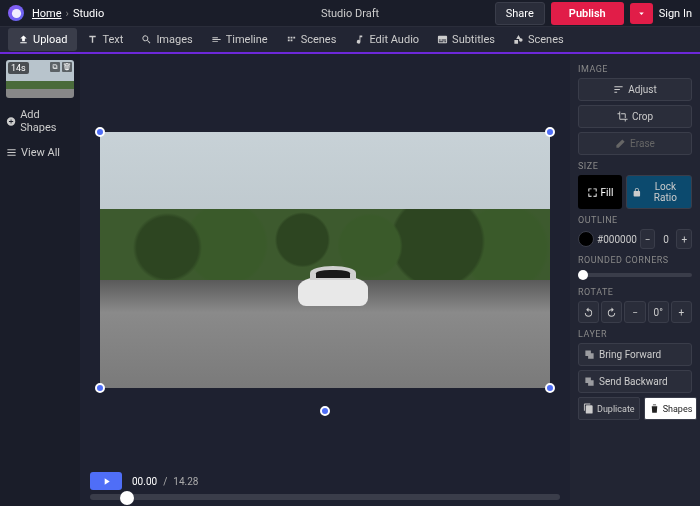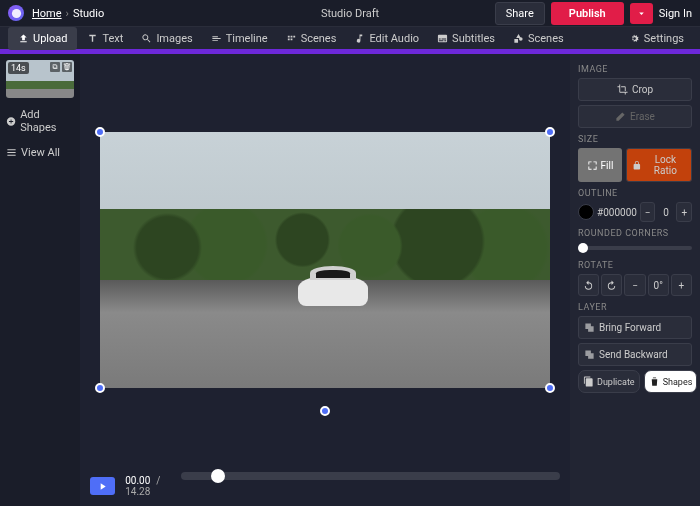--- a/index.html
+++ b/index.html
@@ -9,21 +9,21 @@
 .breadcrumb{display:flex;align-items:center;gap:4px;font-size:11px}
 .breadcrumb a{color:#fff;text-decoration:underline}
 .crumb-sep{color:#888}
 .title-center{position:absolute;left:50%;transform:translateX(-50%);font-size:11px;color:#ccc}
 .header-right{margin-left:auto;display:flex;align-items:center;gap:6px}
 .btn{border:none;cursor:pointer;font-size:11px;padding:4px 10px;border-radius:3px;display:inline-flex;align-items:center;gap:4px}
 .btn-share{background:#2a2d3a;color:#fff;border:1px solid #3a3d4a}
 .btn-publish{background:#e11d48;color:#fff;font-weight:600;padding:5px 18px}
 .btn-chevron{background:#e11d48;color:#fff;padding:5px 6px}
 .signin{color:#fff;font-size:11px;cursor:pointer}
-.toolbar{display:flex;align-items:center;height:28px;background:#222533;border-top:1px solid #2a2d3a;border-bottom:5px solid #6d28d9;padding:0 8px;gap:2px}
+.toolbar{display:flex;align-items:center;height:28px;background:#222533;border-top:1px solid #2a2d3a;border-bottom:2px solid #6d28d9;padding:0 8px;gap:2px}
 .tool-btn{background:none;border:none;color:#ccc;font-size:11px;padding:4px 8px;cursor:pointer;display:inline-flex;align-items:center;gap:4px;border-radius:3px}
 .btn-upload{background:#3a3d4a;color:#fff;padding:5px 10px}
 .toolbar-right{margin-left:auto}
 .main{display:flex;height:calc(506px - 54px)}
 .left-panel{width:80px;background:#1a1d29;padding:6px;display:flex;flex-direction:column;gap:8px}
 .scene-thumb{position:relative;width:68px;height:38px;border-radius:3px;overflow:hidden;cursor:pointer;background:linear-gradient(180deg,#b8c4cc 0%,#b8c4cc 55%,#4a6b3a 55%,#4a6b3a 75%,#888 75%,#888 100%)}
 .scene-duration{position:absolute;top:2px;left:2px;background:rgba(0,0,0,.6);padding:1px 3px;border-radius:2px;font-size:9px}
 .scene-icons{position:absolute;top:2px;right:2px;display:flex;gap:2px}
 .scene-icons span{width:10px;height:10px;background:rgba(0,0,0,.5);border-radius:1px;display:flex;align-items:center;justify-content:center;font-size:7px}
 .panel-action{display:flex;align-items:center;gap:4px;font-size:11px;color:#ccc;cursor:pointer;padding:2px 0}
@@ -33,44 +33,44 @@
 .canvas-img{width:100%;height:100%;background:linear-gradient(180deg,#c5d0d6 0%,#bac6cc 38%,#3d5a2e 38%,#5a7a42 48%,#4a6838 58%,#6a6a6a 58%,#8a8a8a 100%);position:relative;overflow:hidden}
 .sky-haze{position:absolute;top:0;left:0;right:0;height:38%;background:linear-gradient(180deg,rgba(200,210,215,.9),rgba(190,200,205,.95))}
 .trees{position:absolute;top:30%;left:0;right:0;height:30%;background:radial-gradient(circle at 15% 50%,#2d4521 8%,transparent 9%),radial-gradient(circle at 28% 45%,#3a5a2a 12%,transparent 13%),radial-gradient(circle at 45% 40%,#2d4521 10%,transparent 11%),radial-gradient(circle at 60% 48%,#3a5a2a 11%,transparent 12%),radial-gradient(circle at 75% 42%,#2d4521 13%,transparent 14%),radial-gradient(circle at 90% 50%,#3a5a2a 10%,transparent 11%),#3d5a2e}
 .road{position:absolute;bottom:0;left:0;right:0;height:42%;background:linear-gradient(180deg,#5a5a5a,#8a8a8a 30%,#7a7a7a)}
 .car{position:absolute;bottom:32%;left:44%;width:70px;height:30px;background:#e8e8e8;border-radius:40% 40% 8px 8px;z-index:3}
 .car::before{content:"";position:absolute;top:-10px;left:12px;right:12px;height:14px;background:#d0d0d0;border-radius:50% 50% 0 0}
 .car::after{content:"";position:absolute;top:-6px;left:18px;right:18px;height:8px;background:#1a1a1a;border-radius:40% 40% 0 0}
 .handle{position:absolute;width:10px;height:10px;background:#4f6ef7;border:2px solid #fff;border-radius:50%;z-index:10}
 .h-tl{top:-5px;left:-5px}.h-tr{top:-5px;right:-5px}.h-bl{bottom:-5px;left:-5px}.h-br{bottom:-5px;right:-5px}
 .h-bc{bottom:-28px;left:50%;transform:translateX(-50%);background:#4f6ef7}
-.playbar{height:40px;padding:6px 10px;display:flex;flex-direction:row;gap:4px}
+.playbar{height:40px;padding:6px 10px;display:flex;flex-direction:column;gap:4px}
 .playbar-top{display:flex;align-items:center;gap:10px}
 .play-btn{width:32px;height:18px;background:#4f6ef7;border:none;border-radius:3px;display:flex;align-items:center;justify-content:center;cursor:pointer}
 .timecode{font-family:monospace;font-size:10px;color:#aaa}
 .timecode .cur{color:#fff}
 .timeline{position:relative;height:8px;background:#3a3d4a;border-radius:4px;width:100%}
 .timeline-handle{position:absolute;top:-3px;left:30px;width:14px;height:14px;background:#fff;border-radius:50%}
 .right-panel{width:130px;background:#222533;padding:8px;display:flex;flex-direction:column;gap:4px;overflow-y:auto}
 .section-label{font-size:9px;color:#888;letter-spacing:.5px;text-transform:uppercase;margin-top:2px}
 .panel-btn{width:100%;background:#2a2d3a;border:1px solid #3a3d4a;color:#ccc;font-size:10px;padding:5px;border-radius:3px;cursor:pointer;display:flex;align-items:center;justify-content:center;gap:4px}
 .panel-btn.disabled{color:#666}
 .size-row{display:flex;gap:4px}
-.btn-fill{flex:0 0 44px;background:#737373;color:#fff;border:none;font-size:10px;padding:5px;border-radius:3px;display:flex;align-items:center;justify-content:center;gap:3px}
-.btn-lock{flex:1;background:#c2410c;border:1px solid #3a3d4a;color:#ccc;font-size:10px;padding:5px;border-radius:3px;display:flex;align-items:center;justify-content:flex-start;gap:3px}
+.btn-fill{flex:0 0 44px;background:#000000;color:#fff;border:none;font-size:10px;padding:5px;border-radius:3px;display:flex;align-items:center;justify-content:center;gap:3px}
+.btn-lock{flex:1;background:#0c4a6e;border:1px solid #3a3d4a;color:#ccc;font-size:10px;padding:5px;border-radius:3px;display:flex;align-items:center;justify-content:flex-start;gap:3px}
 .outline-row{display:flex;gap:3px;align-items:center}
 .swatch{width:16px;height:16px;border-radius:50%;background:#000;border:1px solid #3a3d4a;flex-shrink:0}
 .hex{flex:1;font-size:10px;color:#ccc}
 .outline-btn{width:20px;height:20px;background:#2a2d3a;border:1px solid #3a3d4a;color:#ccc;border-radius:3px;font-size:10px;display:flex;align-items:center;justify-content:center}
 .slider{width:100%;height:4px;background:#3a3d4a;border-radius:2px;position:relative;margin:4px 0}
 .slider::before{content:"";position:absolute;left:0;top:-3px;width:10px;height:10px;background:#fff;border-radius:50%}
 .rotate-row{display:flex;gap:2px}
 .rot-btn{flex:1;height:22px;background:#2a2d3a;border:1px solid #3a3d4a;color:#ccc;border-radius:3px;font-size:10px;display:flex;align-items:center;justify-content:center}
 .layer-row{display:flex;gap:4px}
-.layer-btn{flex:1;background:#2a2d3a;border:1px solid #3a3d4a;color:#ccc;font-size:9px;padding:5px 4px;border-radius:7px;display:flex;align-items:center;justify-content:center;gap:3px}
+.layer-btn{flex:1;background:#2a2d3a;border:1px solid #3a3d4a;color:#ccc;font-size:9px;padding:5px 4px;border-radius:2px;display:flex;align-items:center;justify-content:center;gap:3px}
 .layer-btn.del{background:#fff;color:#222}
 svg{width:11px;height:11px;fill:currentColor}
 </style>
 </head>
 <body>
 
 <div class="header">
   <div class="logo">
       <svg viewBox="0 0 24 24">
         <circle cx="12" cy="12" r="10" fill="#fff" opacity=".9"></circle>
@@ -136,28 +136,20 @@
         <path d="M20 4H4a2 2 0 00-2 2v12a2 2 0 002 2h16a2 2 0 002-2V6a2 2 0 00-2-2zM4 12h4v2H4zm10 6H4v-2h10zm6 0h-4v-2h4zm0-4H10v-2h10z"></path>
       </svg>
       <span>Subtitles</span>
     </button>
   <button class="tool-btn">
       <svg viewBox="0 0 24 24">
         <path d="M12 2l-5 9h10zm-9 11h8v8H3zm14 4a4 4 0 100-8 4 4 0 000 8z"></path>
       </svg>
       <span>Scenes</span>
     </button>
-  <div class="toolbar-right">
-    <button class="tool-btn">
-        <svg viewBox="0 0 24 24">
-          <path d="M19.4 13l.6-1-.6-1 1.5-1.2-1-1.7-1.9.5-.8-.8.5-1.9-1.7-1-1.2 1.5-1-.6-1 .6L11.6 4l-1.7 1 .5 1.9-.8.8-1.9-.5-1 1.7L8.2 11l-.6 1 .6 1-1.5 1.2 1 1.7 1.9-.5.8.8-.5 1.9 1.7 1 1.2-1.5 1 .6 1-.6 1.2 1.5 1.7-1-.5-1.9.8-.8 1.9.5 1-1.7zm-7.4 2a3 3 0 110-6 3 3 0 010 6z"></path>
-        </svg>
-        <span>Settings</span>
-      </button>
-  </div>
 </div>
 
 <div class="main">
   <div class="left-panel">
     <div class="scene-thumb">
       <span class="scene-duration">14s</span>
       <div class="scene-icons">
         <span>⧉</span>
         <span>🗑</span>
       </div>
@@ -204,20 +196,26 @@
       <div class="timeline">
           <div class="timeline-handle"></div>
         </div>
     </div>
   </div>
 
   <div class="right-panel">
     <div class="section-label">IMAGE</div>
     <button class="panel-btn">
         <svg viewBox="0 0 24 24">
+          <path d="M3 17h6v2H3zm0-6h12v2H3zm0-6h18v2H3z"></path>
+        </svg>
+        <span>Adjust</span>
+      </button>
+    <button class="panel-btn">
+        <svg viewBox="0 0 24 24">
           <path d="M7 17V1H5v4H1v2h4v10a2 2 0 002 2h10v4h2v-4h4v-2H7zm10-2h2V7a2 2 0 00-2-2H9v2h8z"></path>
         </svg>
         <span>Crop</span>
       </button>
     <button class="panel-btn disabled">
         <svg viewBox="0 0 24 24">
           <path d="M16 3l5 5-13 13H3v-5z"></path>
         </svg>
         <span>Erase</span>
       </button>

